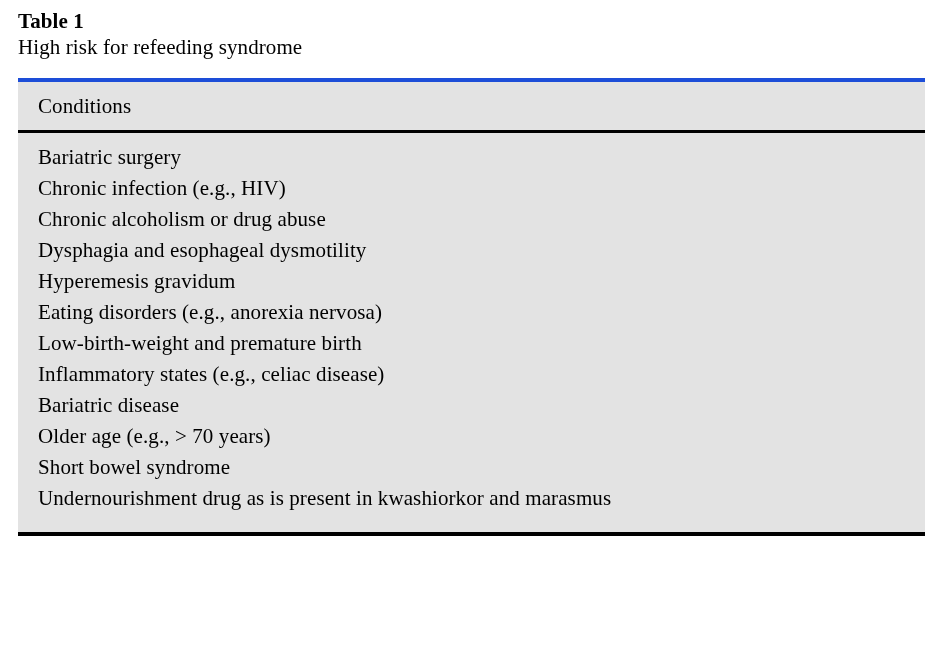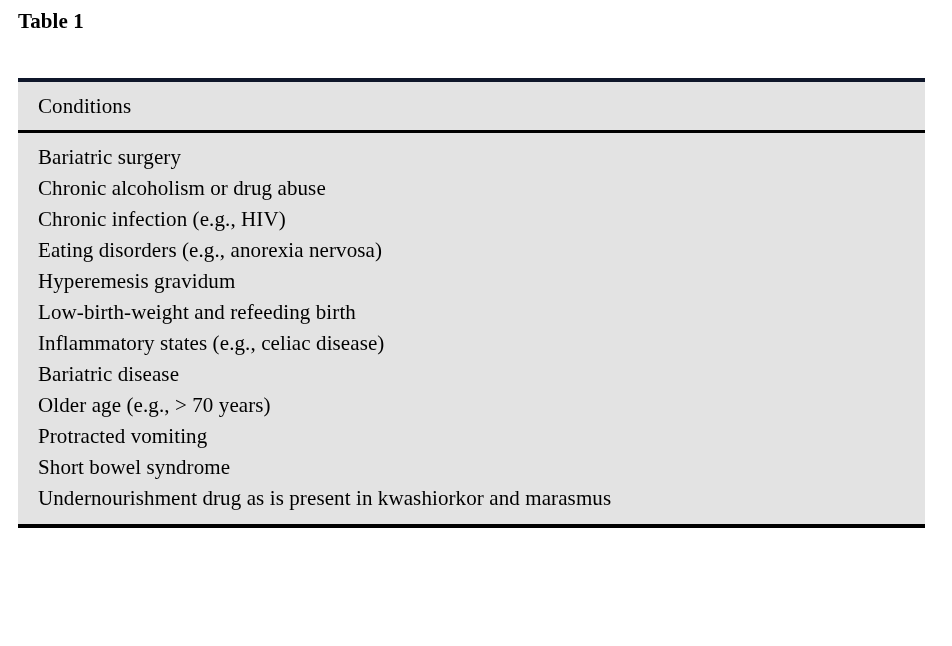--- a/index.html
+++ b/index.html
@@ -41,70 +41,71 @@
     letter-spacing: 0.1px;
   }
 
   
   .table-wrap {
     position: absolute;
     left: 18px;
     top: 78px;
     width: 907px;
     background: #e3e3e3;
-    border-top: 4px solid #0f172a;
+    border-top: 4px solid #1d4ed8;
     border-bottom: 4px solid #000000;
     box-sizing: border-box;
   }
 
   .table-head {
     border-bottom: 3px solid #000000;
   }
   .table-head .head-cell {
     font-size: 21px;
     line-height: 21px;
     padding: 14px 0 13px 20px;
     letter-spacing: 0.1px;
   }
 
   .table-body {
-    padding: 9px 0 10px 0;
+    padding: 9px 0 18px 0;
   }
   .row {
     font-size: 21px;
     line-height: 31px;
     padding-left: 20px;
     white-space: nowrap;
     letter-spacing: 0.1px;
   }
 </style>
 </head>
 <body>
 
 <div class="table-figure">
 
   <div class="caption">
     <div class="caption-label">Table 1</div>
+    <div class="caption-title">High risk for refeeding syndrome</div>
   </div>
 
   <div class="table-wrap">
 
     <div class="table-head">
       <div class="head-cell">Conditions</div>
     </div>
 
     <div class="table-body">
       <div class="row">Bariatric surgery</div>
+      <div class="row">Chronic infection (e.g., HIV)</div>
       <div class="row">Chronic alcoholism or drug abuse</div>
-      <div class="row">Chronic infection (e.g., HIV)</div>
+      <div class="row">Dysphagia and esophageal dysmotility</div>
+      <div class="row">Hyperemesis gravidum</div>
       <div class="row">Eating disorders (e.g., anorexia nervosa)</div>
-      <div class="row">Hyperemesis gravidum</div>
-      <div class="row">Low-birth-weight and refeeding birth</div>
+      <div class="row">Low-birth-weight and premature birth</div>
       <div class="row">Inflammatory states (e.g., celiac disease)</div>
       <div class="row">Bariatric disease</div>
       <div class="row">Older age (e.g., &gt; 70 years)</div>
-      <div class="row">Protracted vomiting</div>
       <div class="row">Short bowel syndrome</div>
       <div class="row">Undernourishment drug as is present in kwashiorkor and marasmus</div>
     </div>
 
   </div>
 </div>
 
 </body></html>

